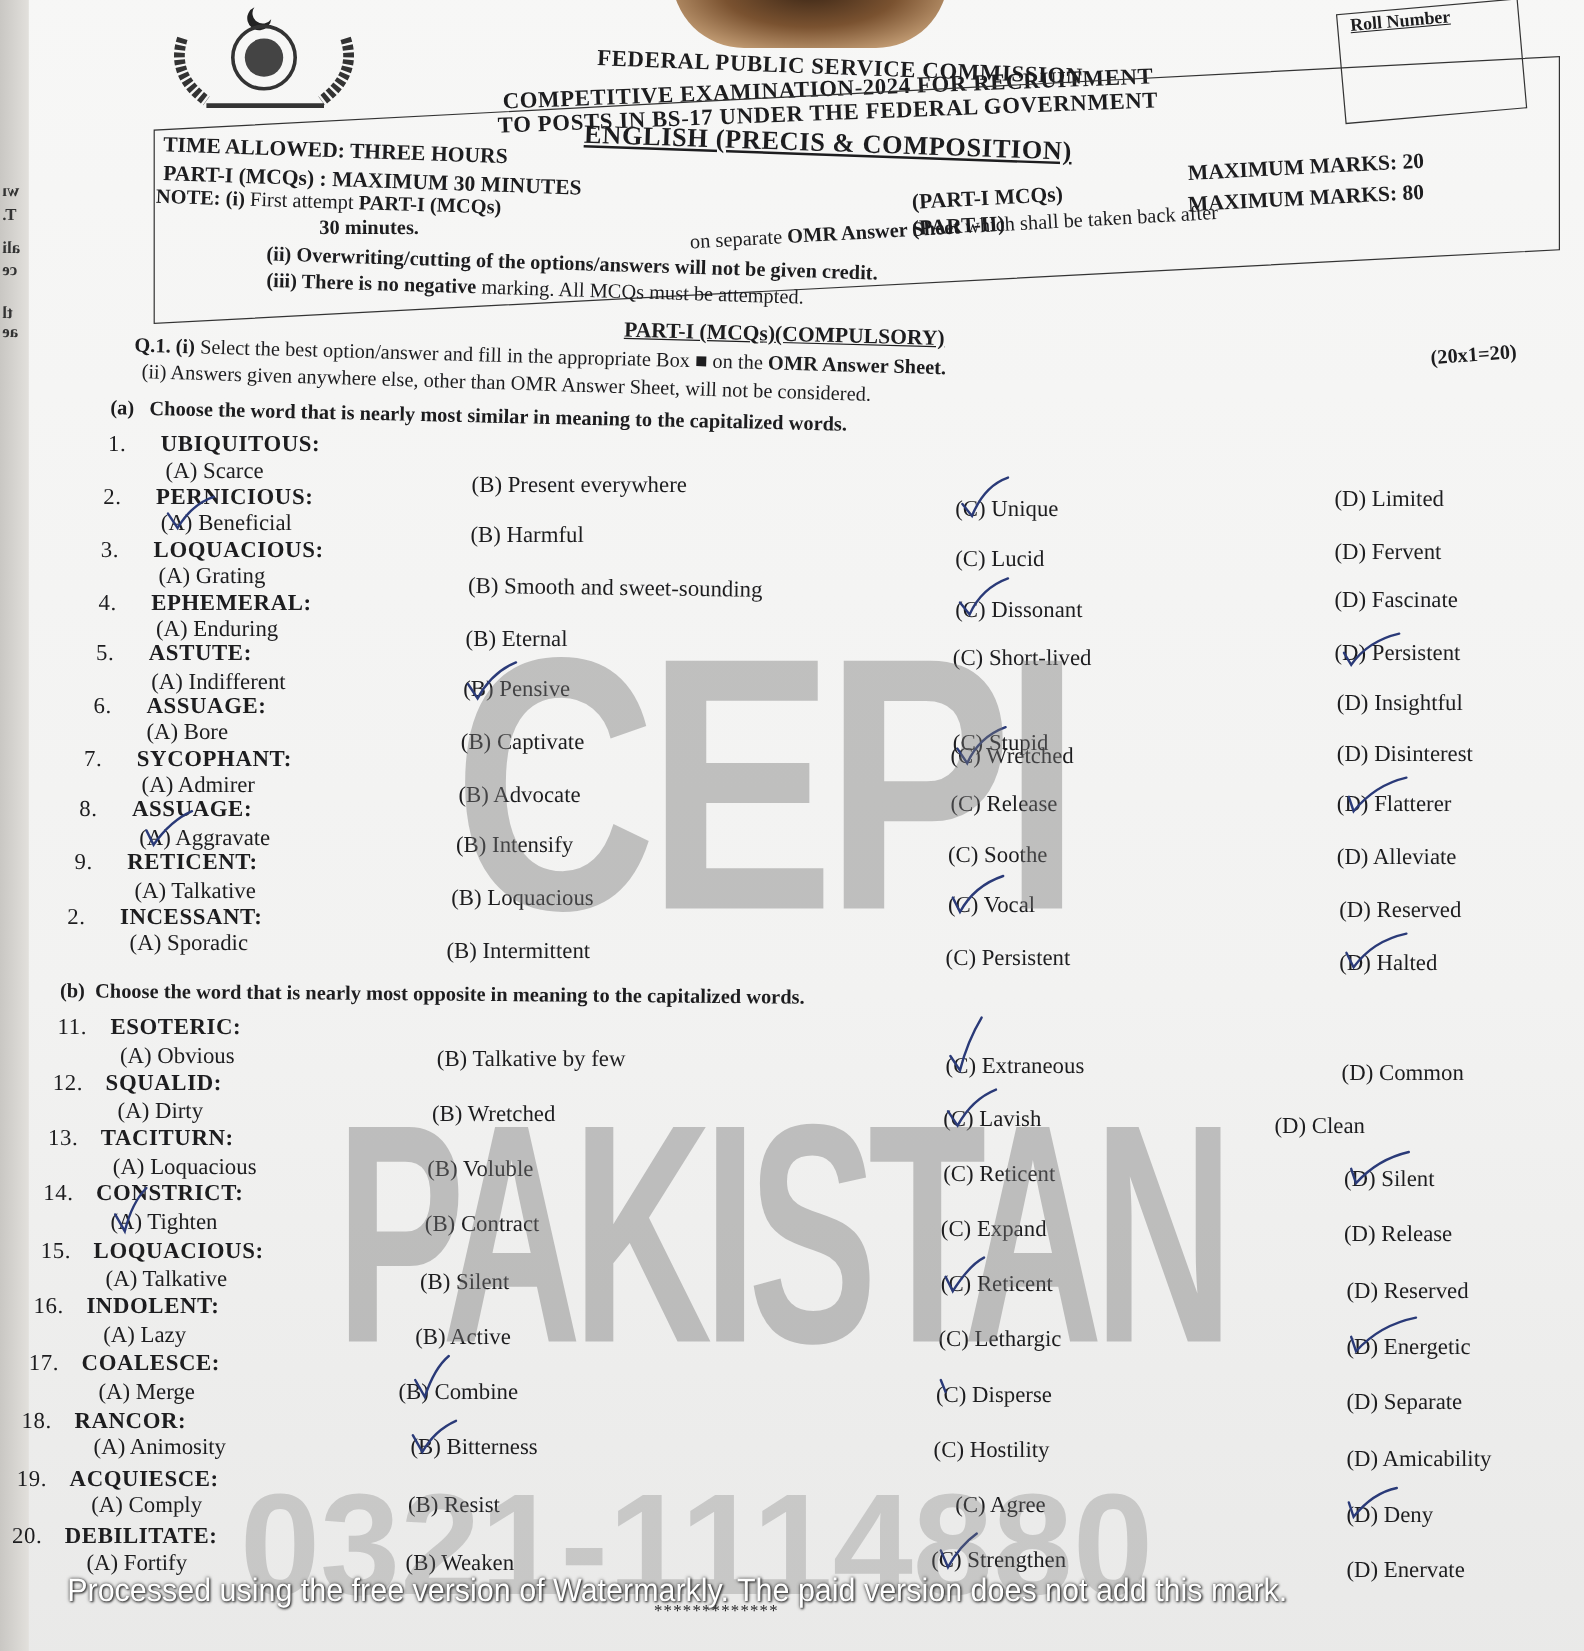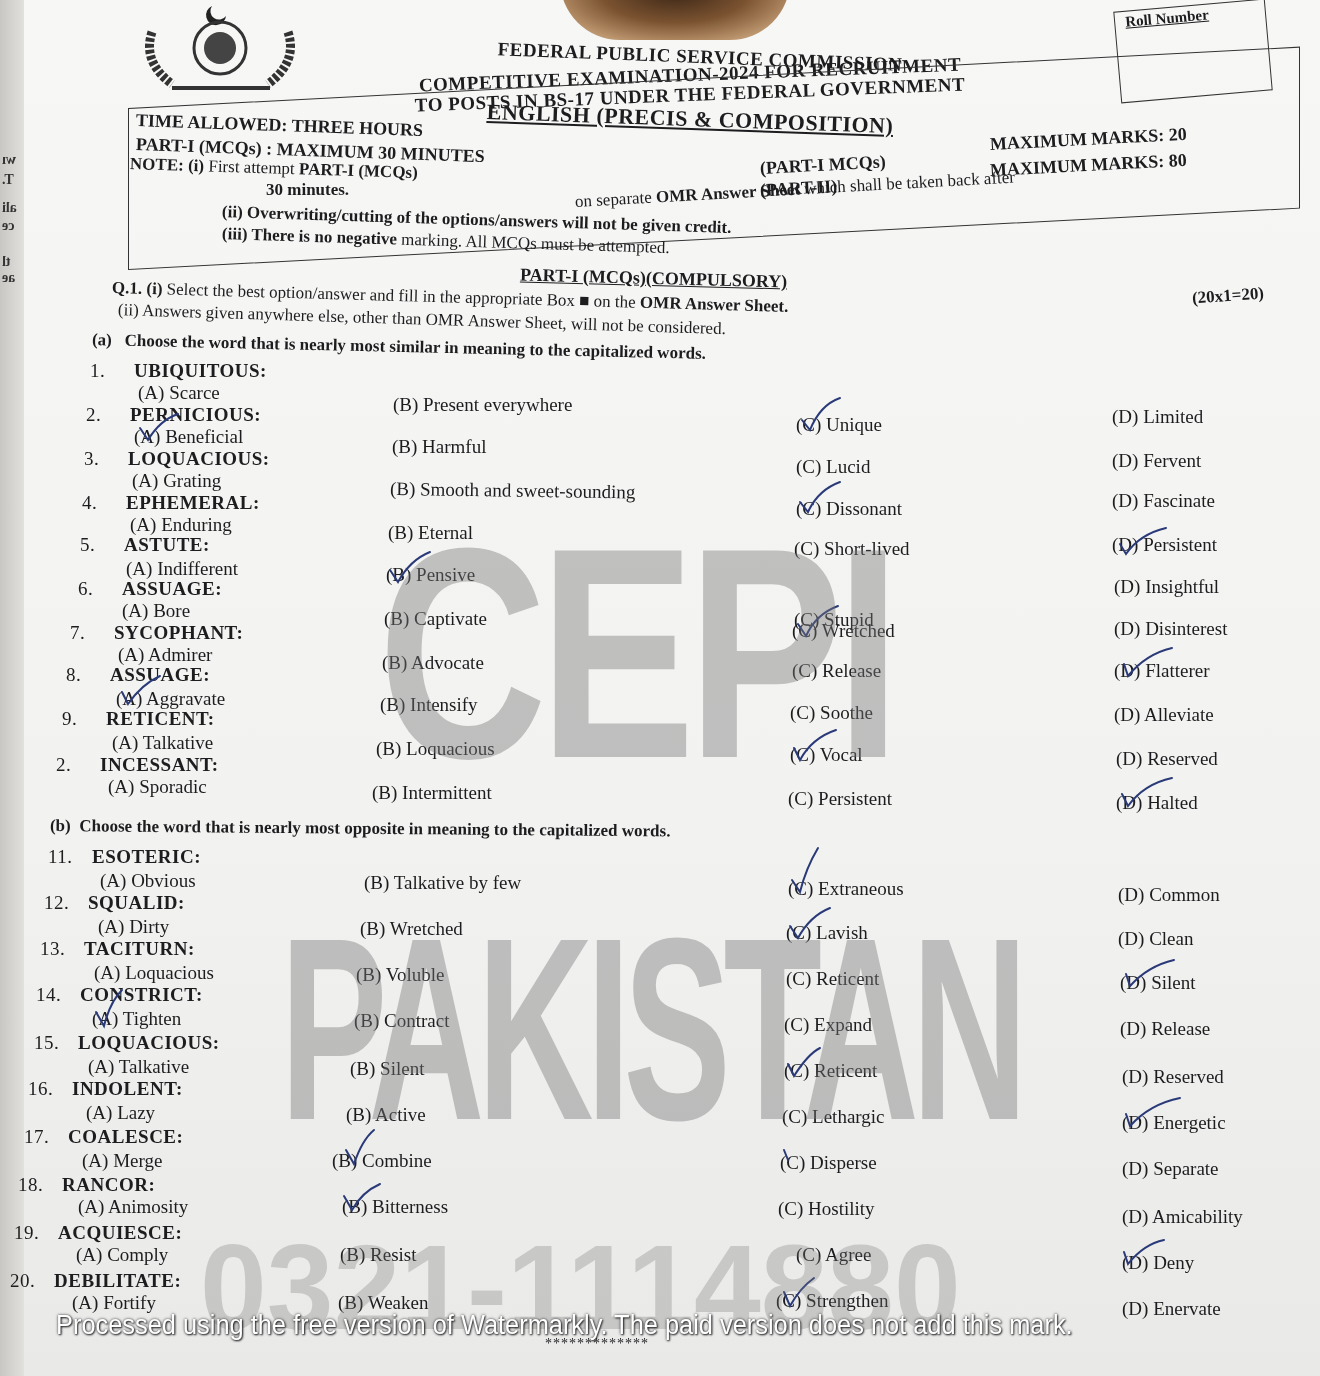--- a/index.html
+++ b/index.html
@@ -219,21 +219,21 @@
   <div class="opt" style="left:100px;top:870px">(A)  Obvious</div>
   <div class="opt" style="left:364px;top:872px">(B) Talkative by few</div>
   <div class="opt" style="left:788px;top:878px">(C) Extraneous</div>
   <div class="opt" style="left:1118px;top:884px">(D) Common</div>
 </div>
 <div>
   <div class="q-head" style="left:44px;top:892px"><span class="q-num">12.</span><span>SQUALID:</span></div>
   <div class="opt" style="left:98px;top:916px">(A)  Dirty</div>
   <div class="opt" style="left:360px;top:918px">(B) Wretched</div>
   <div class="opt" style="left:786px;top:922px">(C) Lavish</div>
-  <div class="opt" style="left:1118px;top:928px">(D) Clean</div>
+  <div class="opt" style="left:1062px;top:928px">(D) Clean</div>
 </div>
 <div>
   <div class="q-head" style="left:40px;top:938px"><span class="q-num">13.</span><span>TACITURN:</span></div>
   <div class="opt" style="left:94px;top:962px">(A)  Loquacious</div>
   <div class="opt" style="left:356px;top:964px">(B) Voluble</div>
   <div class="opt" style="left:786px;top:968px">(C) Reticent</div>
   <div class="opt" style="left:1120px;top:972px">(D) Silent</div>
 </div>
 <div>
   <div class="q-head" style="left:36px;top:984px"><span class="q-num">14.</span><span>CONSTRICT:</span></div>

